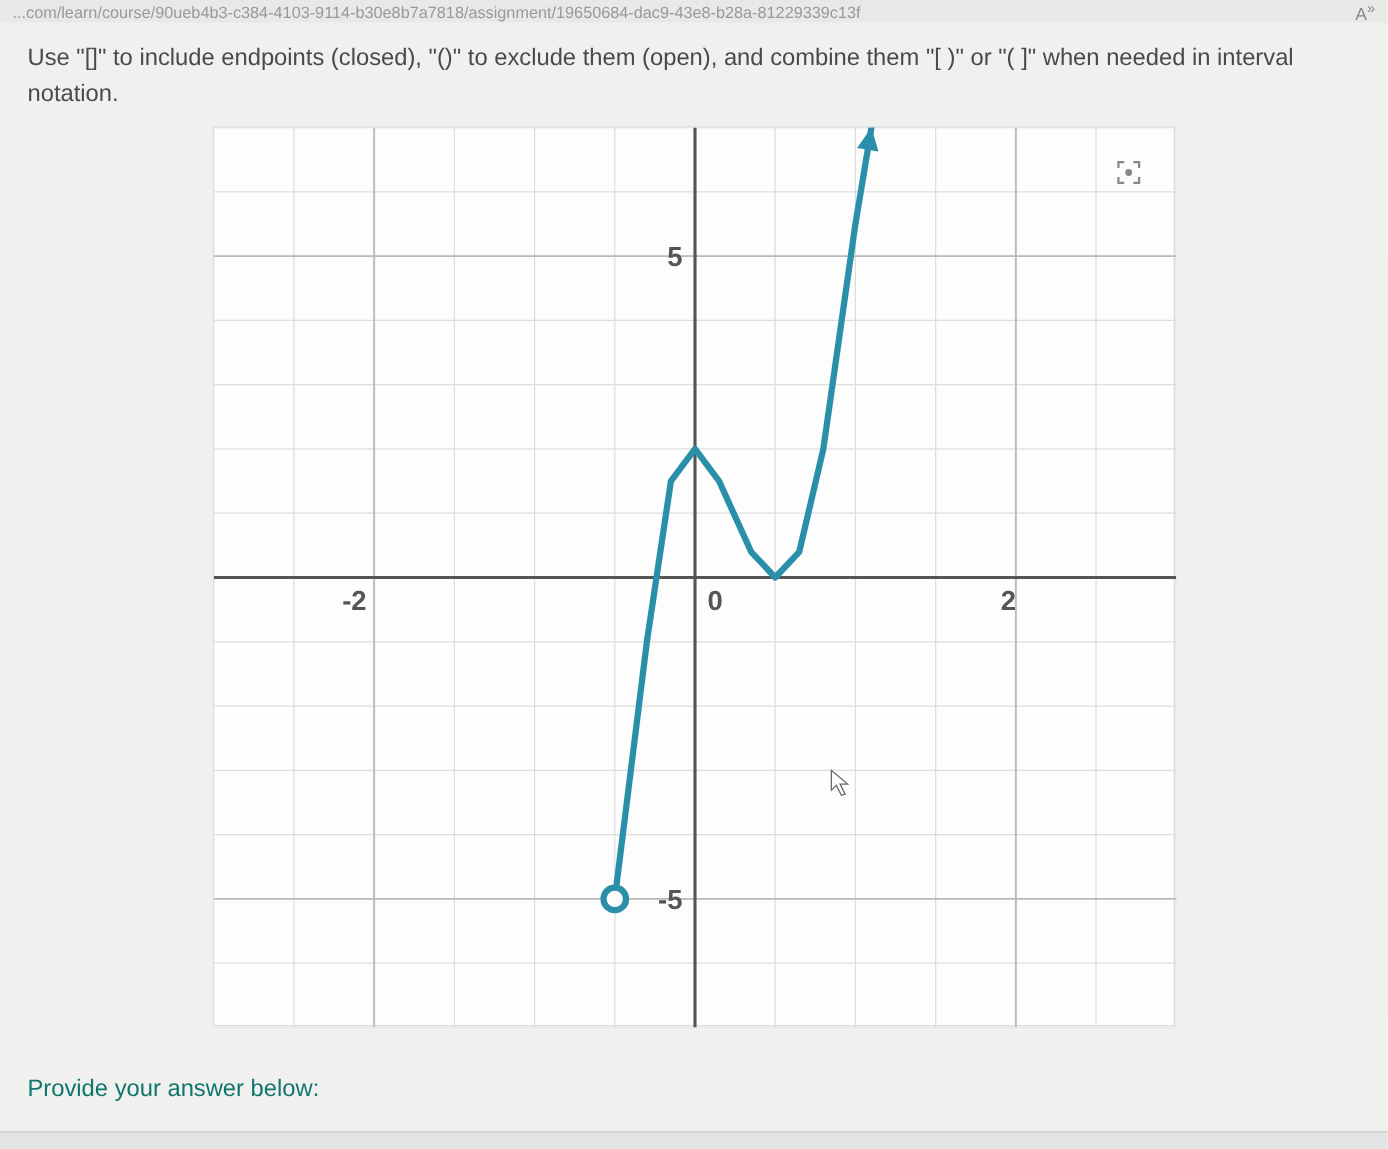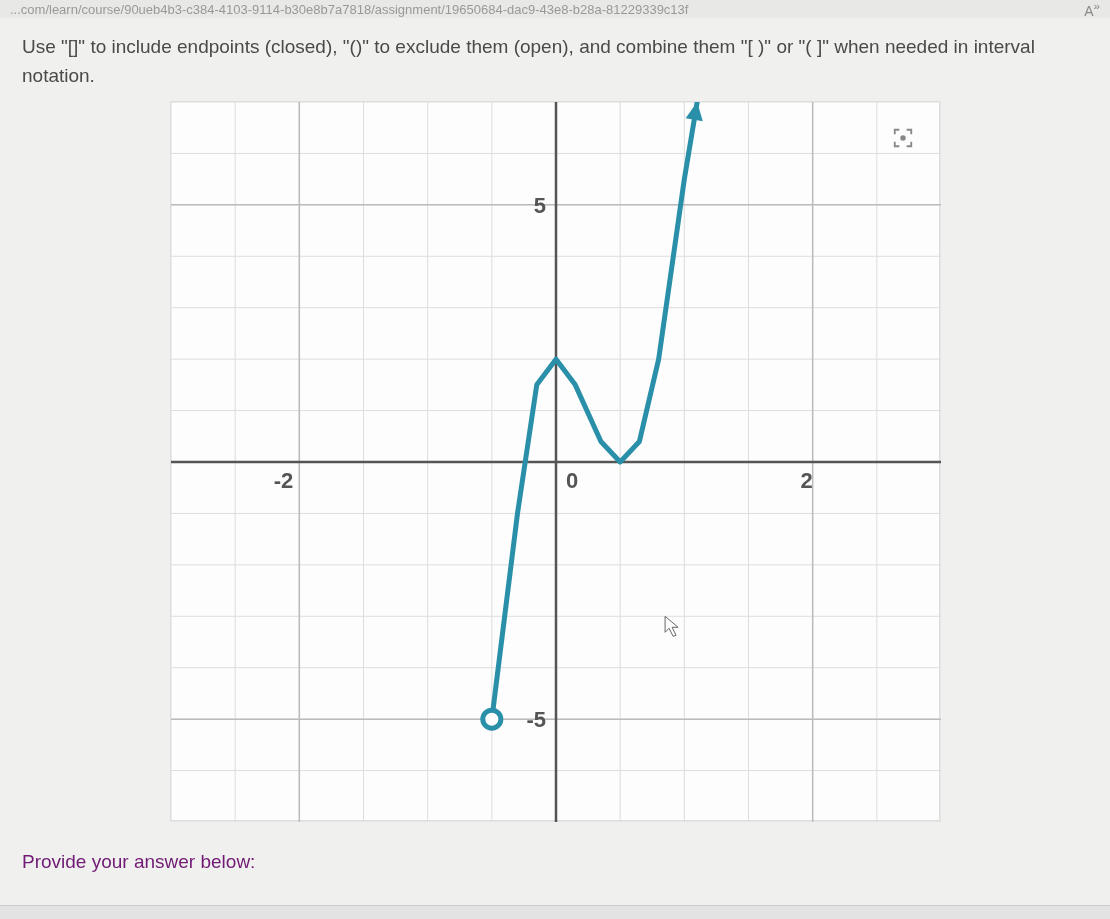--- a/index.html
+++ b/index.html
@@ -47,22 +47,22 @@
       right: 22px;
       width: 28px;
       height: 28px;
       display: flex;
       align-items: center;
       justify-content: center;
       color: #888;
     }
     .answer-prompt {
       font-size: 19px;
-      color: #701a75;
-      padding-top: 30px;
+      color: #0f766e;
+      padding-top: 40px;
     }
     .taskbar {
       position: absolute;
       bottom: 0;
       left: 0;
       right: 0;
       height: 14px;
       background: #e3e3e3;
       border-top: 1px solid #ccc;
     }

